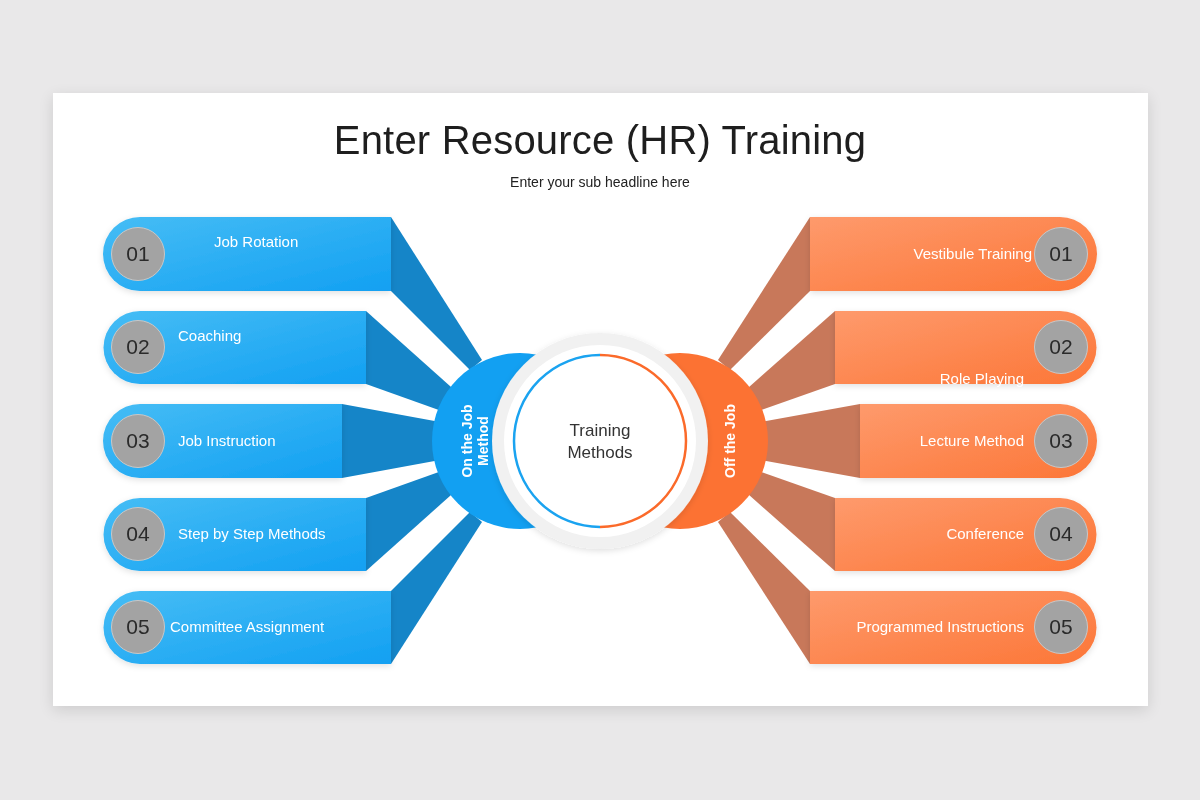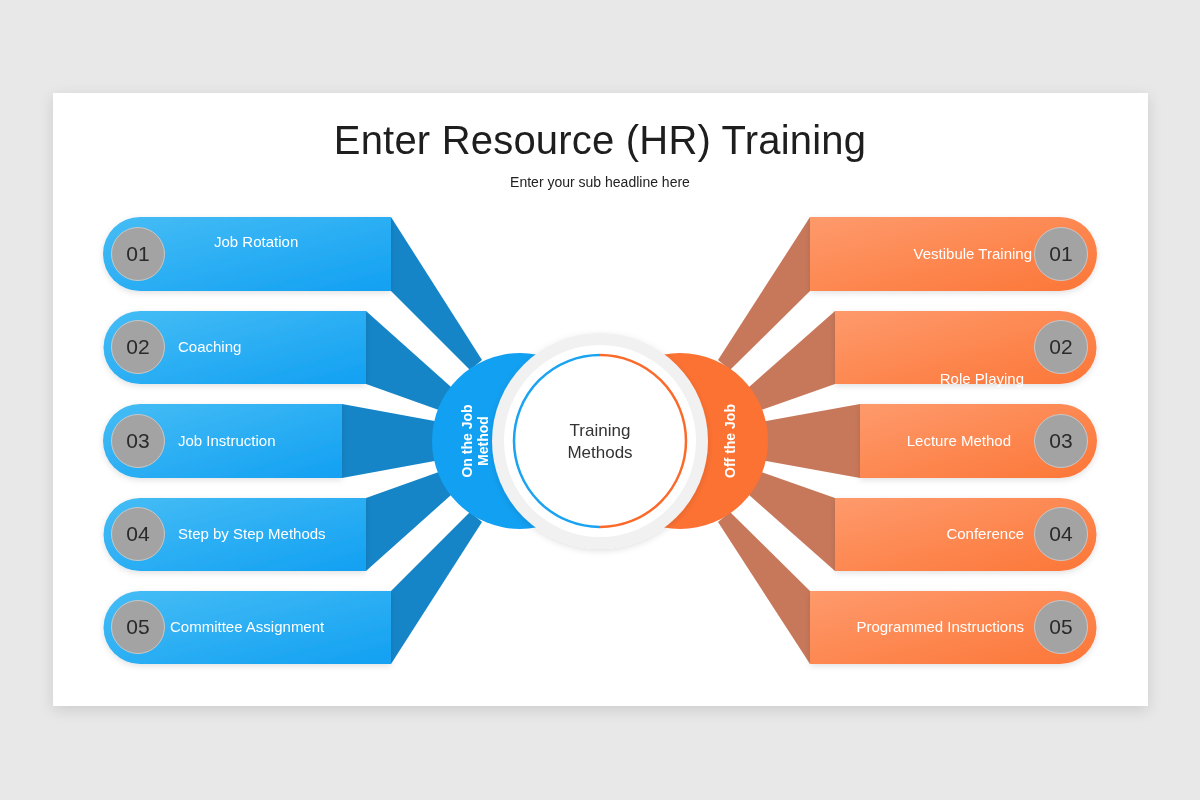--- a/index.html
+++ b/index.html
@@ -105,34 +105,34 @@
   <path d="M600,355 A86,86 0 0 1 600,527" fill="none" stroke="#fb6a2a" stroke-width="2.5"></path>
 </svg>
 
 <div class="num" style="left:111px; top:227px;">01</div>
 <div class="num" style="left:111px; top:320px;">02</div>
 <div class="num" style="left:111px; top:414px;">03</div>
 <div class="num" style="left:111px; top:507px;">04</div>
 <div class="num" style="left:111px; top:600px;">05</div>
 
 <div class="bar-label left" style="left:178px; top:232px;margin-left:36px;">Job Rotation</div>
-<div class="bar-label left" style="left:178px; top:337px;">Coaching</div>
+<div class="bar-label left" style="left:178px; top:326px;">Coaching</div>
 <div class="bar-label left" style="left:178px; top:431px;">Job Instruction</div>
 <div class="bar-label left" style="left:178px; top:524px;">Step by Step Methods</div>
 <div class="bar-label left" style="left:170px; top:617px;">Committee Assignment</div>
 
 <div class="num" style="left:1034px; top:227px;">01</div>
 <div class="num" style="left:1034px; top:320px;">02</div>
 <div class="num" style="left:1034px; top:414px;">03</div>
 <div class="num" style="left:1034px; top:507px;">04</div>
 <div class="num" style="left:1034px; top:600px;">05</div>
 
 <div class="bar-label right" style="right:168px; top:244px;">Vestibule Training</div>
 <div class="bar-label right" style="right:176px; top:337px;margin-top:32px;">Role Playing</div>
-<div class="bar-label right" style="right:189px; top:431px;text-align:center;">Lecture Method</div>
+<div class="bar-label right" style="right:176px; top:431px;text-align:center;">Lecture Method</div>
 <div class="bar-label right" style="right:176px; top:524px;">Conference</div>
 <div class="bar-label right" style="right:176px; top:617px;">Programmed Instructions</div>
 
 <div class="vert-text" style="left:415px; top:425px; width:120px;">
   <div>On the Job</div>
   <div>Method</div>
 </div>
 <div class="vert-text" style="left:670px; top:433px; width:120px;">
   <div>Off the Job</div>
 </div>

